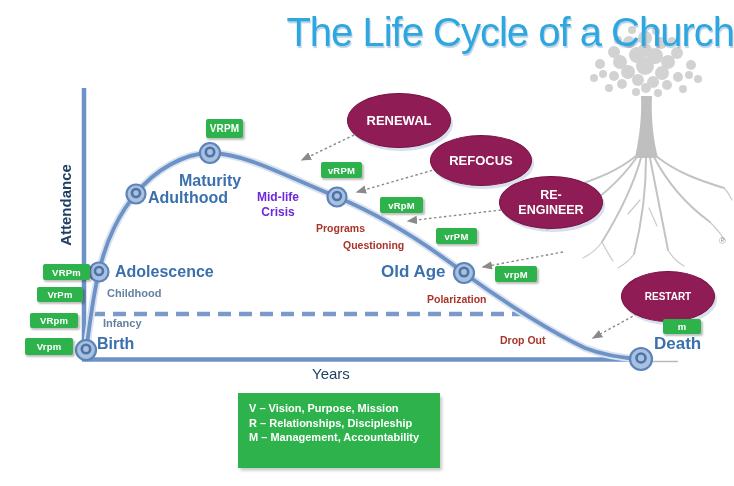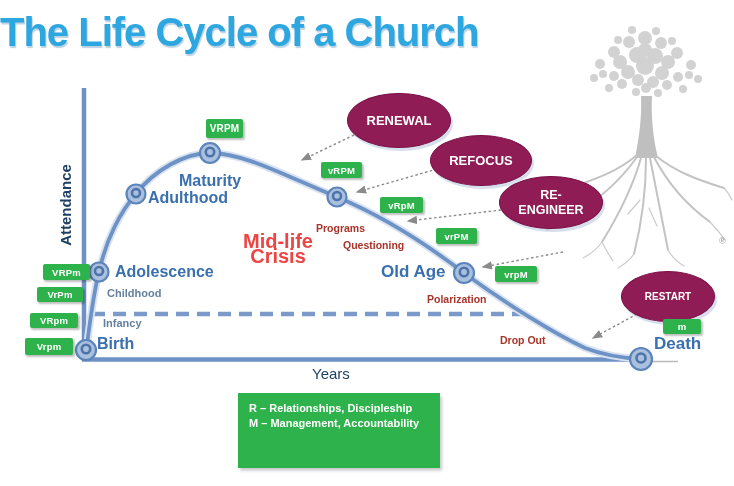--- a/index.html
+++ b/index.html
@@ -1,29 +1,29 @@
 <!DOCTYPE html>
 <html><head>
 <meta charset="utf-8">
 <style>
   html,body{margin:0;padding:0;background:#fff;}
   .screen{position:relative;width:734px;height:486px;background:#ffffff;overflow:hidden;
           font-family:"Liberation Sans",sans-serif;}
   svg{position:absolute;left:0;top:0;}
-  .title{position:absolute;left:0;right:0;top:10px;text-align:left;
-         font-size:40px;font-weight:bold;letter-spacing:-1px;color:#2ea7e0;
+  .title{position:absolute;left:0;right:0;top:10px;text-align:right;
+         font-size:40px;font-weight:normal;letter-spacing:-1px;color:#2ea7e0;
          text-shadow:1px 2px 1px rgba(26,104,158,.30);z-index:6;}
   .ylab{position:absolute;left:18px;top:196px;width:96px;height:18px;text-align:center;
         transform:rotate(-90deg);transform-origin:center;color:#1f4063;font-weight:bold;
         font-size:15px;z-index:5;}
   .xlab{position:absolute;left:312px;top:365px;color:#1f4063;font-weight:normal;font-size:15px;z-index:5;}
   .stage{position:absolute;color:#3a70ad;font-weight:bold;z-index:5;white-space:nowrap;}
   .muted{position:absolute;color:#64819f;font-weight:bold;font-size:11px;z-index:5;white-space:nowrap;}
   .midlife{position:absolute;left:243px;top:190px;width:70px;text-align:center;
-           font-size:20px;line-height:15px;color:#ef4444;font-weight:bold;z-index:5;margin-top:44px;}
+           font-size:12px;line-height:15px;color:#6d28d9;font-weight:bold;z-index:5;}
   .warn{position:absolute;color:#a93429;font-weight:bold;font-size:10.5px;z-index:5;white-space:nowrap;}
   .glabel{position:absolute;background:#2eb34c;color:#fff;font-weight:bold;font-size:9.5px;
           display:flex;align-items:center;justify-content:center;border-radius:2px;
           box-shadow:1.5px 2px 2px rgba(0,0,0,.25);z-index:7;letter-spacing:.2px;}
   .ellipse{position:absolute;background:#8f1c55;border:1px solid #7a1046;border-radius:50%;
            color:#fff;font-weight:bold;display:flex;flex-direction:column;
            justify-content:center;text-align:center;z-index:6;
            box-shadow:2px 3px 0 rgba(150,170,205,.38);}
   .legend{position:absolute;left:238px;top:393px;width:202px;height:75px;background:#2eb34c;
           box-sizing:border-box;padding:8px 0 0 11px;color:#fff;z-index:5;
@@ -204,20 +204,24 @@
   <div class="ellipse" style="left:499px;top:176px;width:102px;height:51px;font-size:12.5px;line-height:15px">
     <div>RE-</div>
     <div>ENGINEER</div>
   </div>
   <div class="ellipse" style="left:621px;top:271px;width:92px;height:49px;font-size:10px">
     <div>RESTART</div>
   </div>
 
   <div class="legend">
     <div class="lrow">
+      <span class="lkey">V</span>
+      <span>– Vision, Purpose, Mission</span>
+    </div>
+    <div class="lrow">
       <span class="lkey">R</span>
       <span>– Relationships, Discipleship</span>
     </div>
     <div class="lrow">
       <span class="lkey">M</span>
       <span>– Management, Accountability</span>
     </div>
   </div>
 
   <div class="regmark">®</div>

